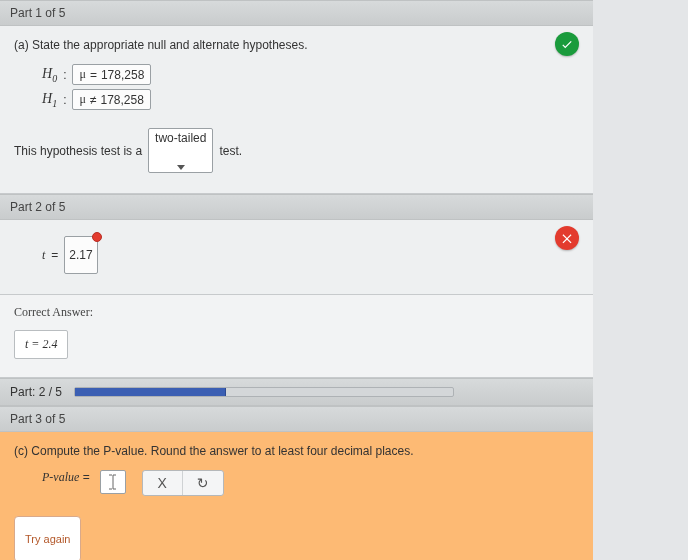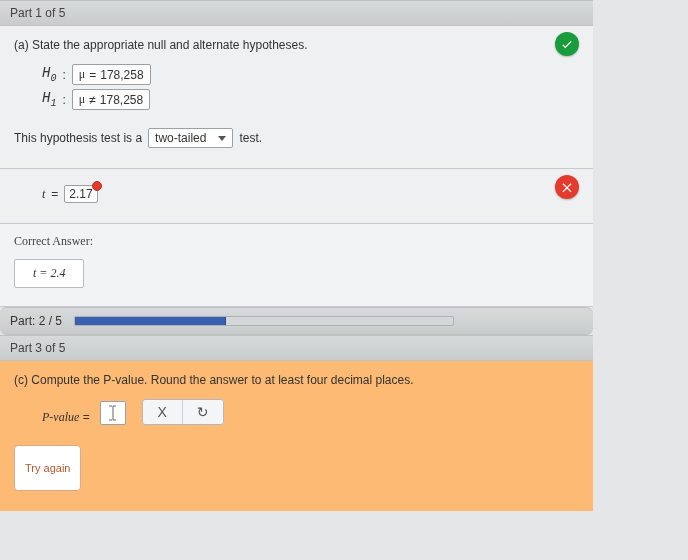--- a/index.html
+++ b/index.html
@@ -32,69 +32,70 @@
     display: flex; align-items: center; justify-content: center;
     color: #fff;
     box-shadow: 0 1px 2px rgba(0,0,0,0.25);
   }
   .badge.green { background: #1a9b3c; top: 6px; }
   .badge.red   { background: #e33b2e; top: 6px; }
   .badge svg { width: 14px; height: 14px; }
   .prompt { margin-bottom: 12px; }
   .row { display: flex; align-items: center; gap: 6px; margin: 4px 0; }
   .indent { margin-left: 28px; }
-  .hyp-label { font-style: italic; font-family: Liberation Mono, monospace; font-size: 14px; }
+  .hyp-label { font-style: italic; font-family: Liberation Serif, serif; font-size: 14px; }
   .hyp-label sub { font-size: 10px; }
   .boxed {
     display: inline-flex; align-items: center; gap: 4px;
     border: 1px solid #9aa0a4; background: #fcfcfc;
     padding: 2px 6px; font-size: 12px; border-radius: 2px;
   }
-  .boxed.small { padding: 1px 4px; min-width: 34px; text-align: center; }
+  .boxed.small { padding: 11px 4px; min-width: 34px; text-align: center; }
   .dropdown {
-    display: inline-flex; align-items: center; gap: 12px;
+    display: inline-flex; align-items: center; gap: 20px;
     border: 1px solid #9aa0a4; background: #fff;
     padding: 2px 6px; font-size: 12px; border-radius: 2px;
     cursor: pointer;
+    flex-direction: column;
   }
   .caret {
     width: 0; height: 0; border-left: 4px solid transparent;
     border-right: 4px solid transparent; border-top: 5px solid #555;
   }
   .mu-glyph { font-family: "Times New Roman", serif; }
   .test-line { margin-top: 18px; }
   .label-strong { font-size: 12px; color: #444; margin-bottom: 10px; font-family: Liberation Serif, serif; }
   .input-with-dot { position: relative; display: inline-block; }
   .dot {
     position: absolute; right: -4px; top: -4px;
     width: 10px; height: 10px; background: #e33b2e; border-radius: 50%;
     border: 1px solid #b82e24;
   }
   .answer-box {
     display: inline-block;
     border: 1px solid #b9bdc0; background: #fff;
-    padding: 6px 18px; border-radius: 2px; font-size: 12px;
+    padding: 6px 10px; border-radius: 2px; font-size: 12px;
   }
   .part-progress-header {
     background: linear-gradient(#d7dadb, #c9cccd);
     border-top: 1px solid #bfc2c3;
     border-bottom: 1px solid #bfc2c3;
     padding: 6px 10px;
-    display: flex; align-items: center; gap: 12px; border-radius: 7px;
+    display: flex; align-items: center; gap: 12px;
   }
   .progress-track {
     flex: 0 0 380px; height: 10px; background: #d4d7d9;
     border: 1px solid #aeb2b5; border-radius: 2px; position: relative;
   }
   .progress-fill {
     position: absolute; left: 0; top: 0; bottom: 0;
     background: #3b5fb3; border-right: 1px solid #2d4a91;
   }
   .part3-body { background: #fdba74; padding: 12px 14px 20px 14px; }
-  .pvalue-line { display: flex; align-items: flex-end; gap: 10px; margin-left: 28px; margin-top: 6px;}
+  .pvalue-line { display: flex; align-items: flex-start; gap: 10px; margin-left: 28px; margin-top: 6px;}
   .pvalue-input {
     width: 26px; height: 24px; border: 1px solid #9aa0a4; background: #fff;
     display: inline-flex; align-items: center; justify-content: center;
     border-radius: 2px;
   }
   .toolbar {
     display: inline-flex; gap: 0; margin-left: 6px;
     border: 1px solid #b5b8ba; height: 26px; border-radius: 3px; overflow:hidden;
     background:#f4f5f6;
   }
@@ -157,20 +158,23 @@
     <div class="row test-line">
       <span>This hypothesis test is a</span>
       <span class="dropdown">
         <span>two-tailed</span>
         <span class="caret"></span>
       </span>
       <span>test.</span>
     </div>
   </div>
 
+  <div class="part-header">
+    <span>Part 2 of 5</span>
+  </div>
 
   <div class="section">
     <div class="badge red">
       <svg viewBox="0 0 24 24">
           <path fill="#fff" d="M18.3 5.71L12 12.01l-6.3-6.3L4.29 7.12l6.3 6.3-6.3 6.3 1.41 1.41 6.3-6.3 6.3 6.3 1.41-1.41-6.3-6.3 6.3-6.3z"></path>
         </svg>
     </div>
 
 
     <div class="row indent">

